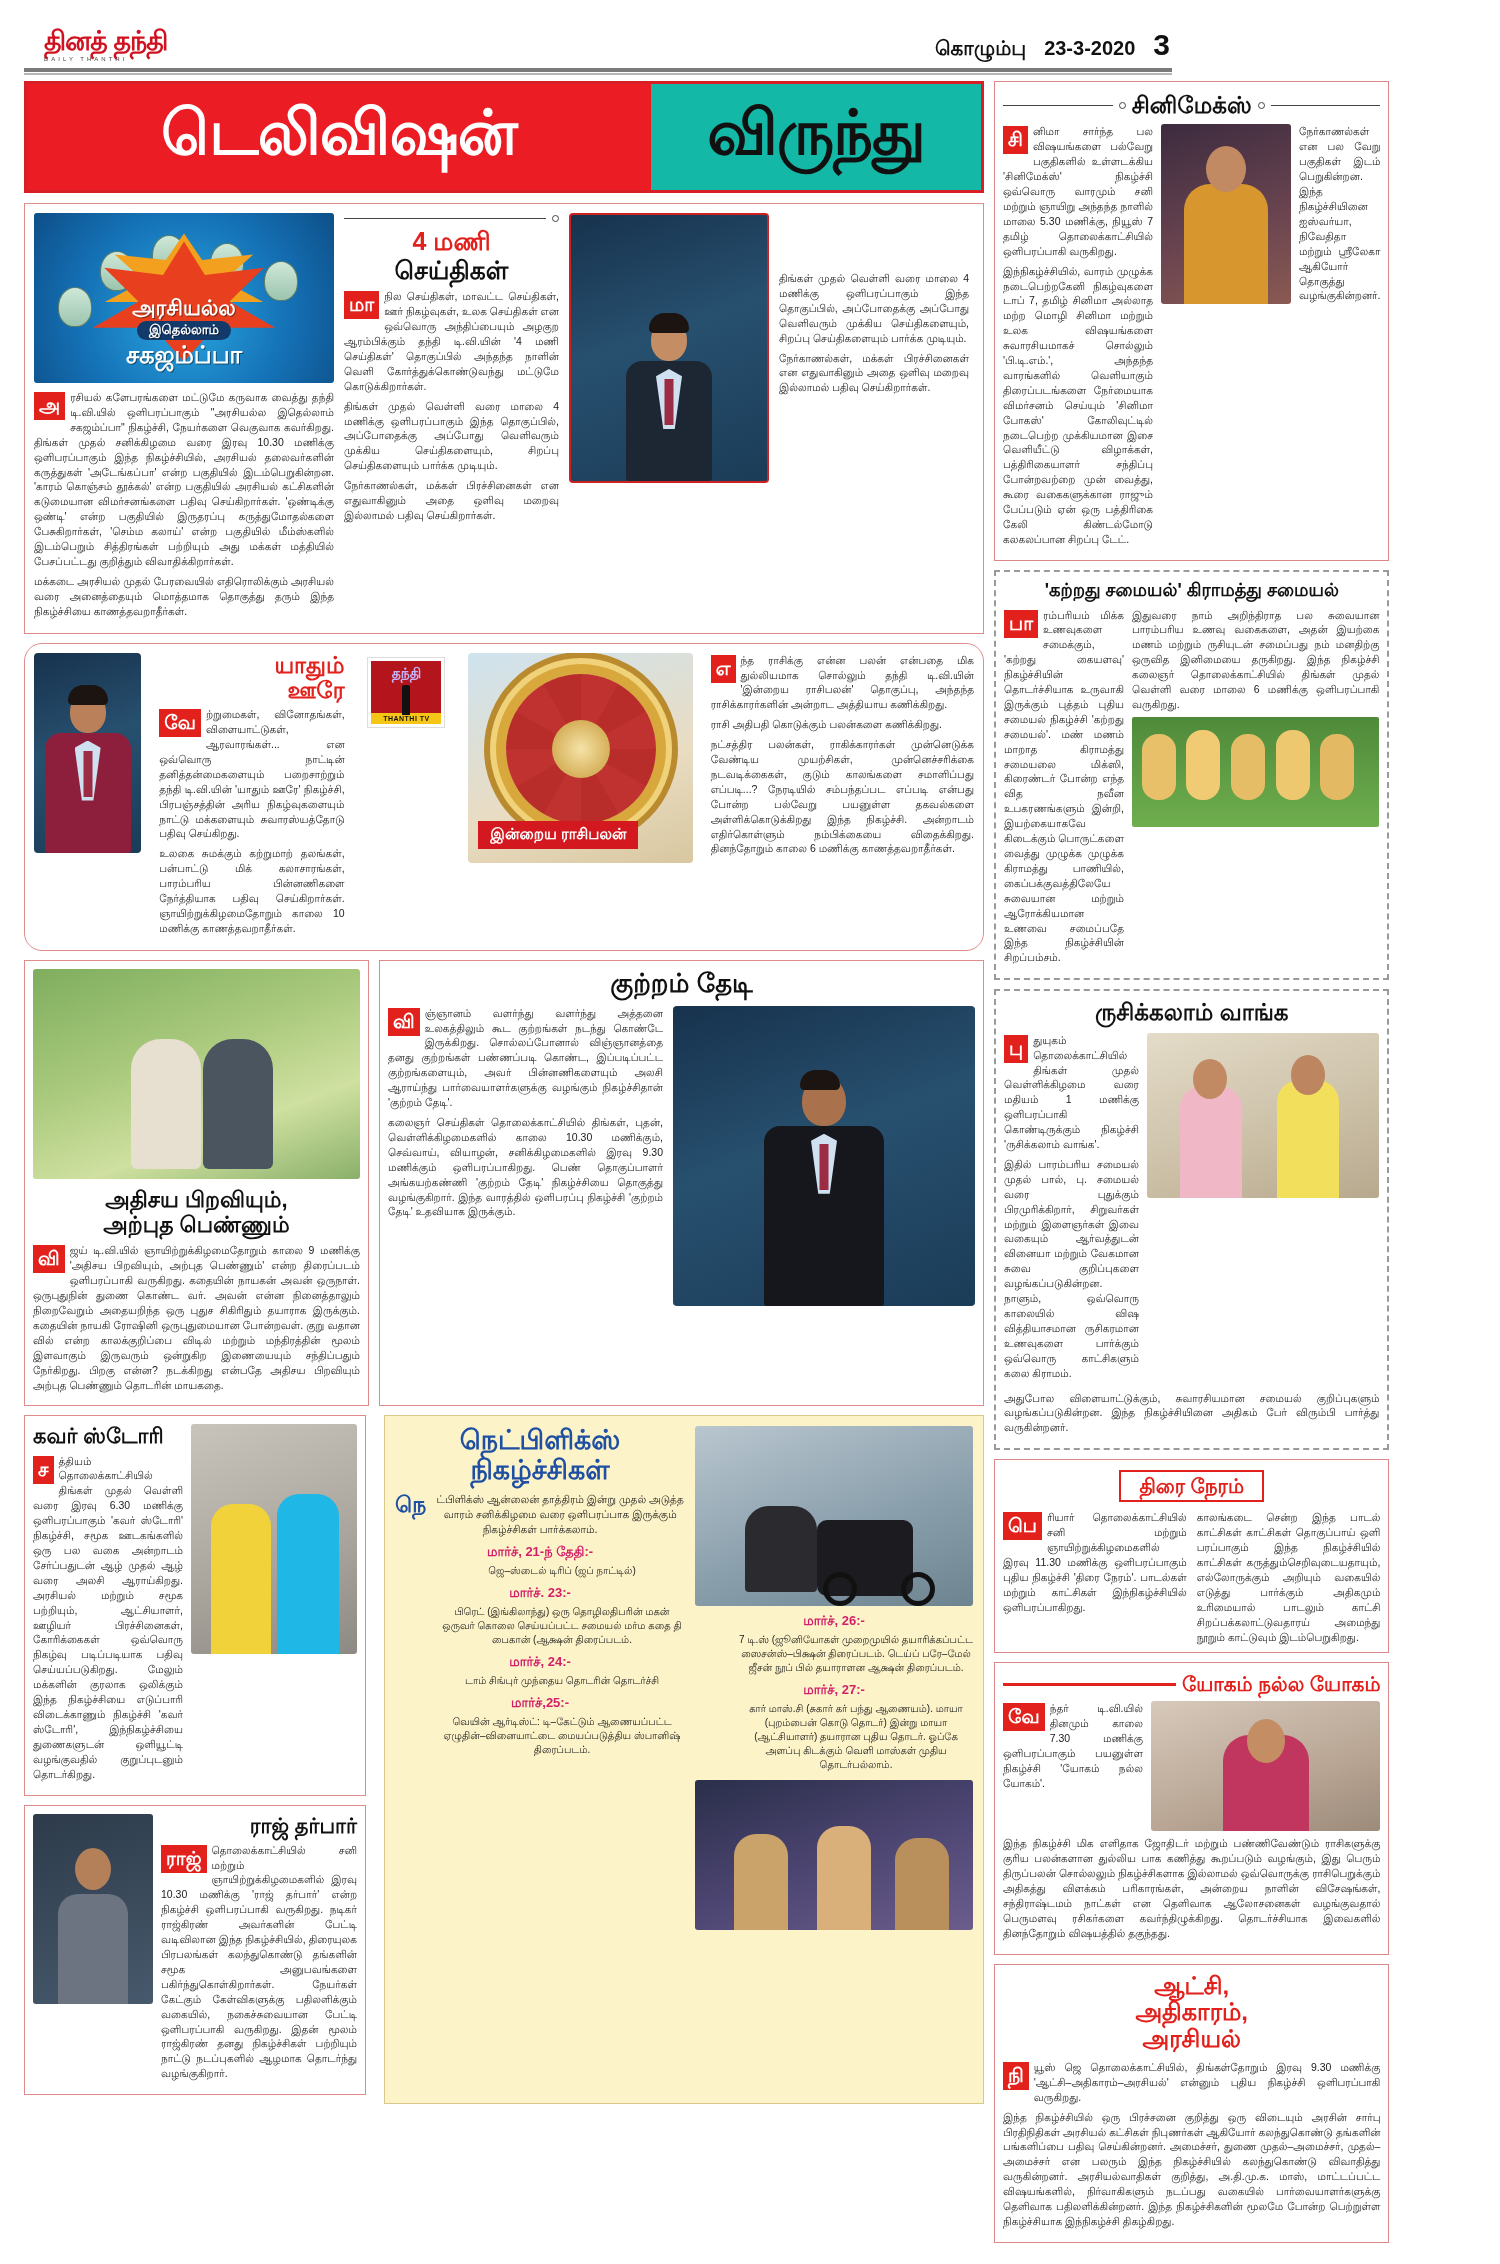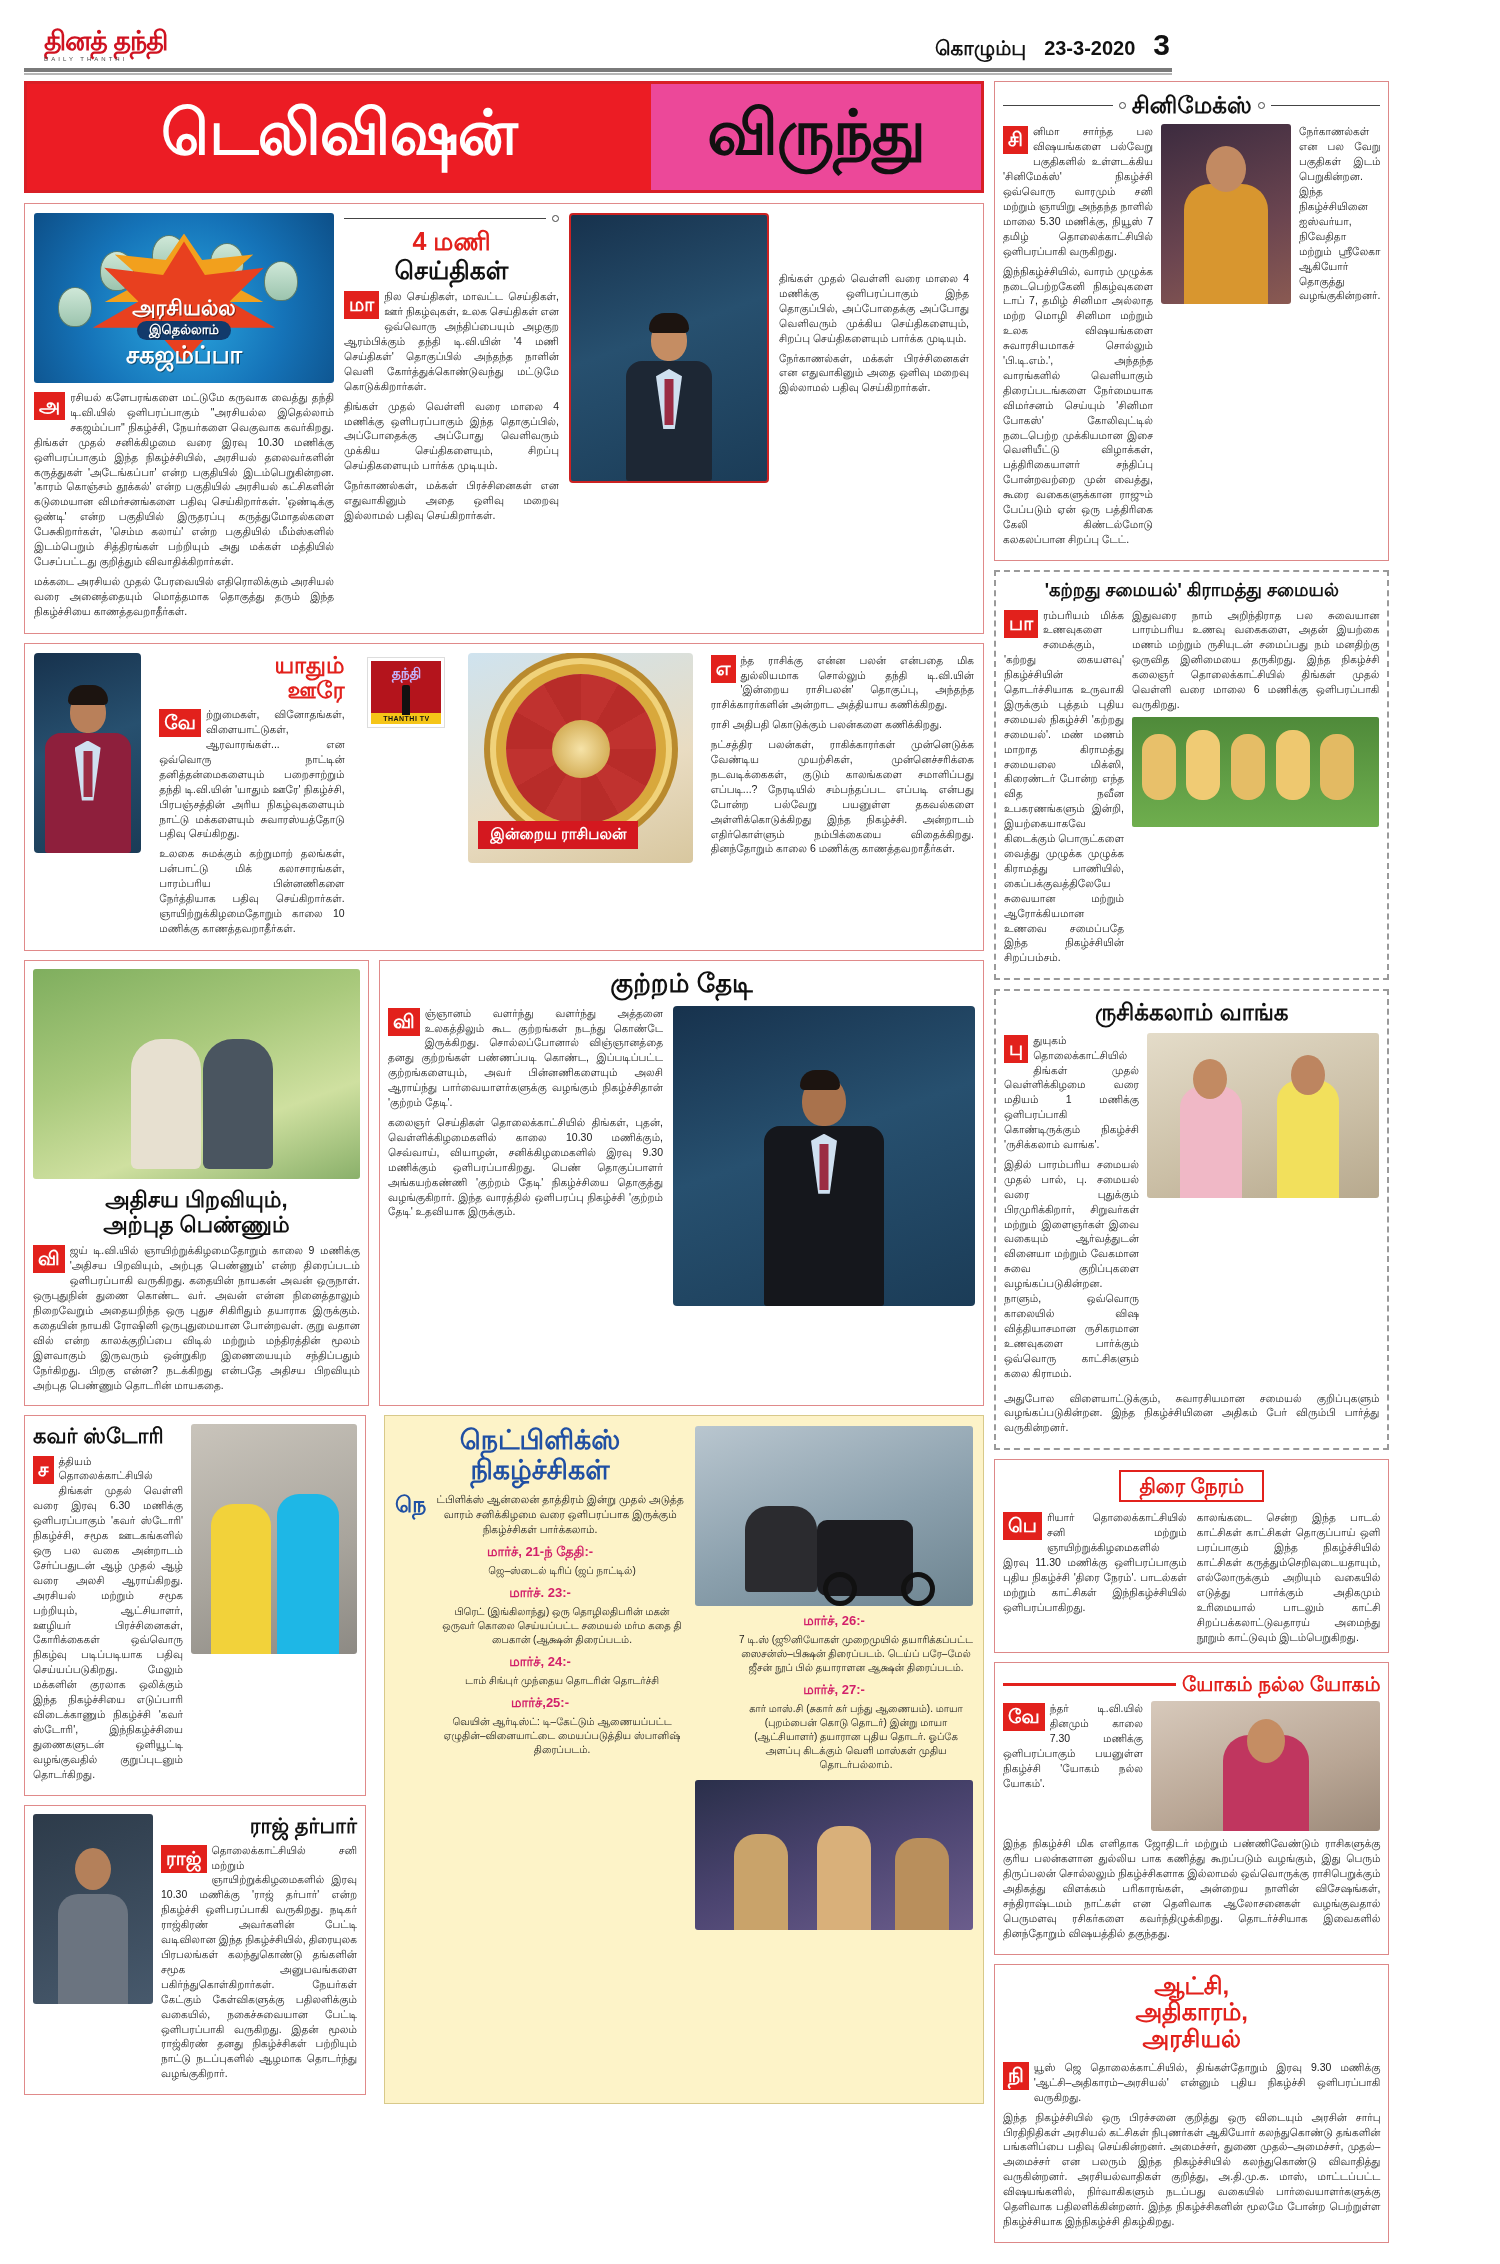--- a/index.html
+++ b/index.html
@@ -25,21 +25,21 @@
 
   
   .cols { display:flex; gap:10px; padding:0 10px; }
   .col-left { width:960px; }
   .col-right { width:490px; }
 
   
   .banner { display:flex; border:3px solid #d81f26; height:112px; margin-bottom:10px; }
   .banner-red { background:#ec1c24; flex:1; display:flex; align-items:center; justify-content:center; }
   .banner-red span { color:#fff; font-size:62px; font-weight:bold; letter-spacing:-1px; }
-  .banner-white { background:#ec4899; width:330px; display:flex; align-items:center; justify-content:center; }
+  .banner-white { background:#14b8a6; width:330px; display:flex; align-items:center; justify-content:center; }
   .banner-white span { color:#111; font-size:62px; font-weight:bold; letter-spacing:-1px; }
 
   
   .box { border:1px solid #e08a8a; padding:8px; margin-bottom:9px; background:#fff; }
   .box.dashed { border:2px dashed #9a9a9a; }
   .box.plain { border:1px solid #d88; }
 
   .hl-red { color:#e2211c; font-weight:bold; text-align:center; line-height:1.1; }
   .hl-black { color:#111; font-weight:bold; text-align:center; line-height:1.15; }
 
@@ -198,21 +198,21 @@
             </div>
           </div>
         </div>
 
         <div style="width:190px;">
           <p class="body" style="margin-top:58px;">திங்கள் முதல் வெள்ளி வரை மாலை 4 மணிக்கு ஒளிபரப்பாகும் இந்த தொகுப்பில், அப்போதைக்கு அப்போது வெளிவரும் முக்கிய செய்திகளையும், சிறப்பு செய்திகளையும் பார்க்க முடியும்.</p>
           <p class="body">நேர்காணல்கள், மக்கள் பிரச்சினைகள் என எதுவாகினும் அதை ஒளிவு மறைவு இல்லாமல் பதிவு செய்கிறார்கள்.</p>
         </div>
       </div>
 
-      <div class="box" style="display:flex; gap:18px; padding:9px;">
+      <div class="box" style="display:flex; gap:18px; padding:9px;border-radius:18px;">
 
         <div style="width:110px;">
           <div class="anchor" style="height:200px;">
             <div class="figure" style="width:86px;">
               <div class="face" style="background:#b9805a;"></div>
               <div class="suit" style="background:#8e1f3c; margin:0 auto;"></div>
             </div>
           </div>
         </div>
 

